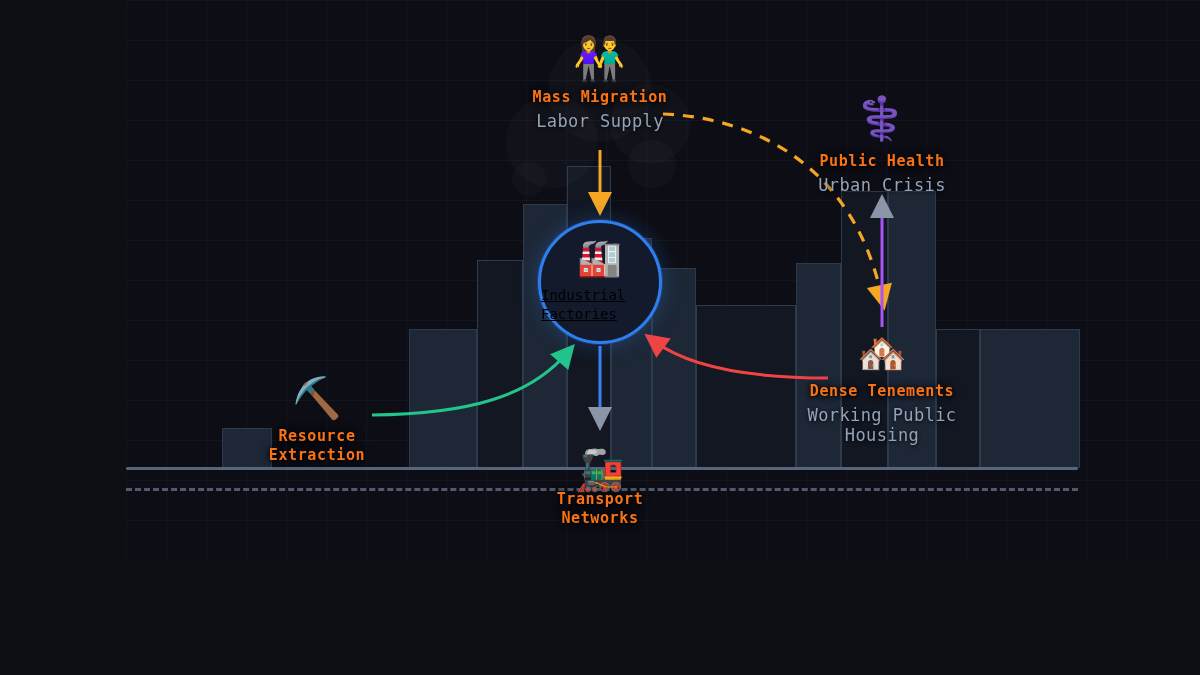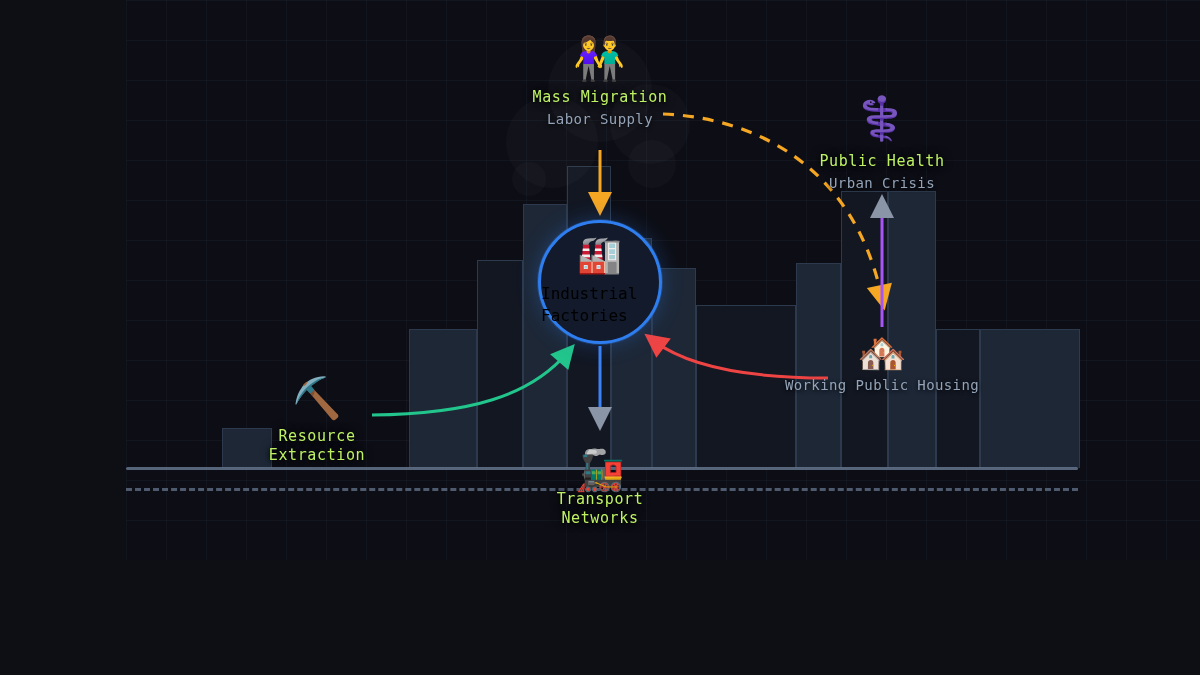--- a/index.html
+++ b/index.html
@@ -53,43 +53,43 @@
   
   .node { position:absolute; text-align:center; }
   .node .emoji {
     font-family:"DejaVu Sans", sans-serif;
     line-height:1;
     display:block;
     text-align:center;
   }
   .node .title {
     font-family:"DejaVu Sans Mono", monospace;
-    font-weight:normal; color:#bef264; font-size:15px;
+    font-weight:bold; color:#f97316; font-size:15px;
     letter-spacing:.6px; white-space:pre-line; line-height:1.28;
     text-shadow:0 1px 4px rgba(0,0,0,.95), 0 0 10px rgba(0,0,0,.8);
   }
   .node .subtitle {
     font-family:"DejaVu Sans Mono", monospace;
-    color:#94a3b8; font-size:14px; letter-spacing:.4px;
+    color:#94a3b8; font-size:17px; letter-spacing:.4px;
     margin-top:4px;
     text-shadow:0 1px 4px rgba(0,0,0,.95);
   }
 
   
   .node-central {
     position:absolute; left:538px; top:220px; width:124px; height:124px;
     border-radius:50%;
     background:#121a2b;
     border:3px solid #2f7ef0;
     box-shadow:0 0 0 1px rgba(47,126,240,.25), 0 0 22px rgba(47,126,240,.30);
     display:flex; flex-direction:column; align-items:center; justify-content:center;
   }
   .node-central .emoji { font-size:36px; margin-top:-4px; }
   .node-central .title {
-    font-size:16px; margin-top:7px; line-height:1.32;
+    font-size:14px; margin-top:7px; line-height:1.32;text-decoration:underline;
   }
 
   
   .footer { position:absolute; left:0; bottom:0; width:1200px; height:115px; }
 </style>
 </head>
 <body>
 
 <div id="stage">
 
@@ -176,20 +176,21 @@
   </div>
 
   <div class="node-central">
     <span class="emoji">🏭</span>
     <div class="title">Industrial
 Factories</div>
   </div>
 
   <div class="node" style="left:782px; top:333px; width:200px;">
     <span class="emoji" style="font-size:40px;">🏘️</span>
+    <div class="title" style="margin-top:9px;">Dense Tenements</div>
     <div class="subtitle">Working Public Housing</div>
   </div>
 
   <div class="node" style="left:237px; top:378px; width:160px;">
     <span class="emoji" style="font-size:40px;">⛏️</span>
     <div class="title" style="margin-top:9px;">Resource
 Extraction</div>
   </div>
 
   <div class="node" style="left:520px; top:450px; width:160px;">

